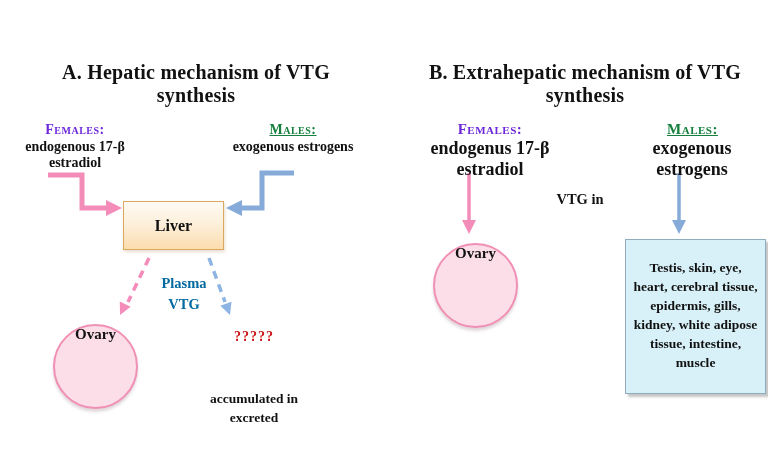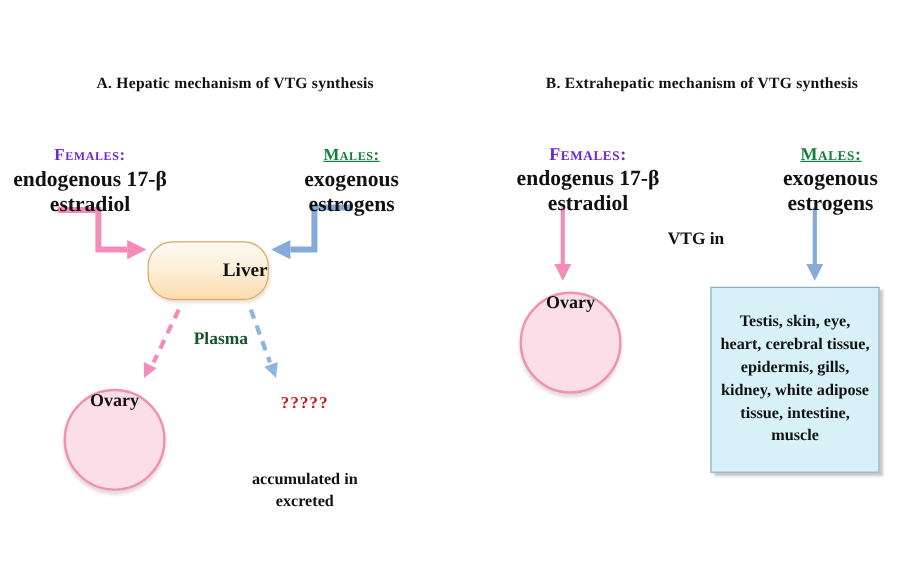--- a/index.html
+++ b/index.html
@@ -7,66 +7,66 @@
     position:relative;
     width:768px;height:472px;
     background:#ffffff;
     font-family:"Liberation Serif", serif;
     color:#1a1a1a;
     overflow:hidden;
   }
   .abs{position:absolute;}
   .ctr{text-align:center;}
   .title{
-    font-size:13px;font-weight:bold;letter-spacing:.2px;color:#111;
+    font-size:20px;font-weight:bold;letter-spacing:.2px;color:#111;
   }
   .group-label{
     font-weight:bold;font-variant:small-caps;letter-spacing:.5px;
   }
   .female-col{color:#6d28d9;}
   .male-col{color:#15803d;text-decoration:underline;}
   .sub-label{font-weight:bold;color:#111;}
   .pa .group-label{font-size:14px;}
-  .pa .sub-label{font-size:18px;}
+  .pa .sub-label{font-size:14px;}
   .pb .group-label{font-size:15px;}
   .pb .sub-label{font-size:18px;}
   .liver-box{
     left:123px;top:201px;width:99px;height:47px;
-    border:1.5px solid #dba85f;border-radius:21px;
+    border:1.5px solid #dba85f;border-radius:0;
     background:linear-gradient(to bottom,#fefaf3 0%,#fdf0dc 45%,#fbdcae 100%);
     box-shadow:1px 2px 3px rgba(190,160,120,0.35);
-    display:flex;align-items:center;justify-content:flex-end;
+    display:flex;align-items:center;justify-content:center;
     font-size:16px;font-weight:bold;color:#111;
   }
   .ovary{
     width:85px;height:85px;border-radius:50%;
     background:#fbdee8;border:2.5px solid #f090b5;
     box-shadow:0 3px 3px rgba(170,140,150,0.35);
     display:flex;align-items:flex-start;justify-content:center;
     font-size:15px;font-weight:bold;color:#111;
     box-sizing:border-box;
   }
   .plasma{
     left:146px;top:273px;width:76px;
-    font-size:14.5px;font-weight:bold;line-height:21px;color:#14532d;
+    font-size:14.5px;font-weight:bold;line-height:21px;color:#0369a1;
   }
   .qmarks{
     left:194px;top:329px;width:120px;
     font-size:14px;font-weight:bold;color:#cc1111;letter-spacing:1px;
   }
   .accum{
     left:182px;top:346px;width:144px;
     font-size:13.5px;font-weight:bold;line-height:18.5px;color:#111;margin-top:44px;
   }
   .vtg-in{
     left:540px;top:191px;width:80px;
     font-size:14.5px;font-weight:bold;color:#111;
   }
   .tissue-box{
-    left:592px;top:239px;width:141px;height:155px;
+    left:625px;top:239px;width:141px;height:155px;
     background:#d8f1f8;border:1px solid #8fadbc;
     box-shadow:3px 3px 2px rgba(130,130,130,0.45);
     box-sizing:border-box;
     padding:18px 6px 0 6px;
     font-size:13.5px;font-weight:bold;line-height:19px;color:#111;
     text-align:center;
   }
   svg.arrows{position:absolute;left:0;top:0;pointer-events:none;}
 </style>
 </head>
@@ -116,20 +116,21 @@
 
     <div class="abs ctr group-label male-col" style="left:230px;top:122px;width:126px;">Males:</div>
     <div class="abs ctr sub-label" style="left:230px;top:139px;width:126px;">exogenous estrogens</div>
 
     <div class="abs liver-box">
       <span>Liver</span>
     </div>
 
     <div class="abs ctr plasma">
       <div>Plasma</div>
+      <div>VTG</div>
     </div>
 
     <div class="abs ovary" style="left:53px;top:324px;">
       <span>Ovary</span>
     </div>
 
     <div class="abs ctr qmarks">?????</div>
 
     <div class="abs ctr accum">
       <div>accumulated in</div>

